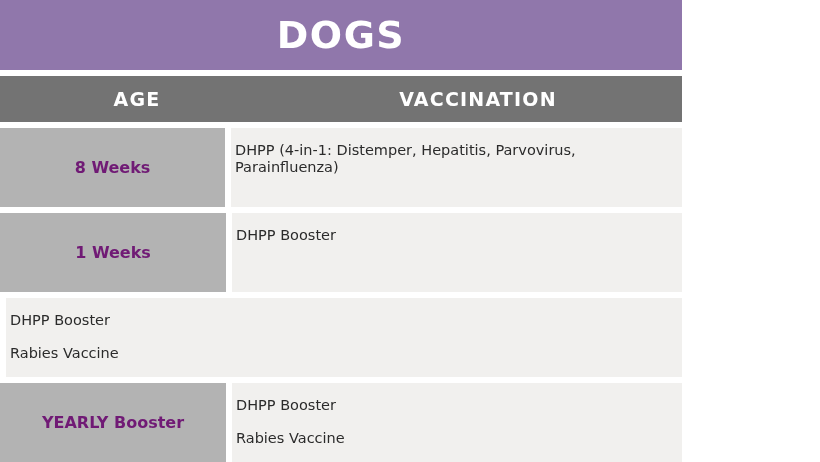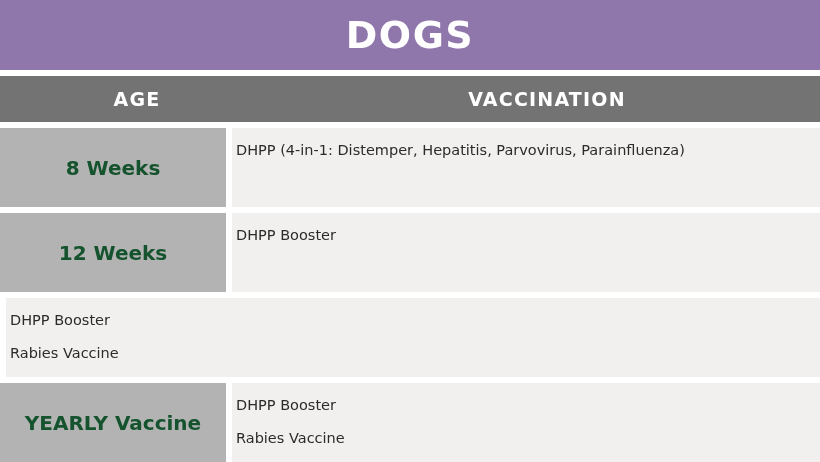--- a/index.html
+++ b/index.html
@@ -8,21 +8,21 @@
   }
   body {
     width: 820px;
     height: 462px;
     background: #ffffff;
     font-family: "Liberation Sans", sans-serif;
     overflow: hidden;
   }
 
   .sheet {
-    width: 820px;
+    width: 682px;
     height: 462px;
     position: relative;
     background: #ffffff;
     display: flex;
     flex-direction: column;
   }
 
   
   .title-banner {
     height: 70px;
@@ -101,22 +101,22 @@
 
   .cell-age {
     width: 226px;
     background: #b3b3b3;
     display: flex;
     align-items: center;
     justify-content: center;
     box-sizing: border-box;
   }
   .age-label {
-    color: #14532d;
-    font-size: 20px;
+    color: #701a75;
+    font-size: 16px;
     font-weight: bold;
     text-align: right;
     font-family: "DejaVu Sans", sans-serif;
   }
 
   .col-gap {
     width: 6px;
     background: #ffffff;
     flex: 0 0 auto;
   }
@@ -173,21 +173,21 @@
       <div class="col-gap"></div>
       <div class="cell-vacc">
         <div class="vacc-line">DHPP (4-in-1: Distemper, Hepatitis, Parvovirus, Parainfluenza)</div>
       </div>
     </div>
 
     <div class="row-gap"></div>
 
     <div class="data-row">
       <div class="cell-age">
-        <span class="age-label">12 Weeks</span>
+        <span class="age-label">1 Weeks</span>
       </div>
       <div class="col-gap"></div>
       <div class="cell-vacc">
         <div class="vacc-line">DHPP Booster</div>
         <div class="vacc-line empty"></div>
       </div>
     </div>
 
     <div class="row-gap"></div>
 
@@ -196,21 +196,21 @@
       <div class="cell-vacc">
         <div class="vacc-line">DHPP Booster</div>
         <div class="vacc-line">Rabies Vaccine</div>
       </div>
     </div>
 
     <div class="row-gap"></div>
 
     <div class="data-row">
       <div class="cell-age">
-        <span class="age-label">YEARLY Vaccine</span>
+        <span class="age-label">YEARLY Booster</span>
       </div>
       <div class="col-gap"></div>
       <div class="cell-vacc">
         <div class="vacc-line">DHPP Booster</div>
         <div class="vacc-line">Rabies Vaccine</div>
       </div>
     </div>
 
   </div>
 

